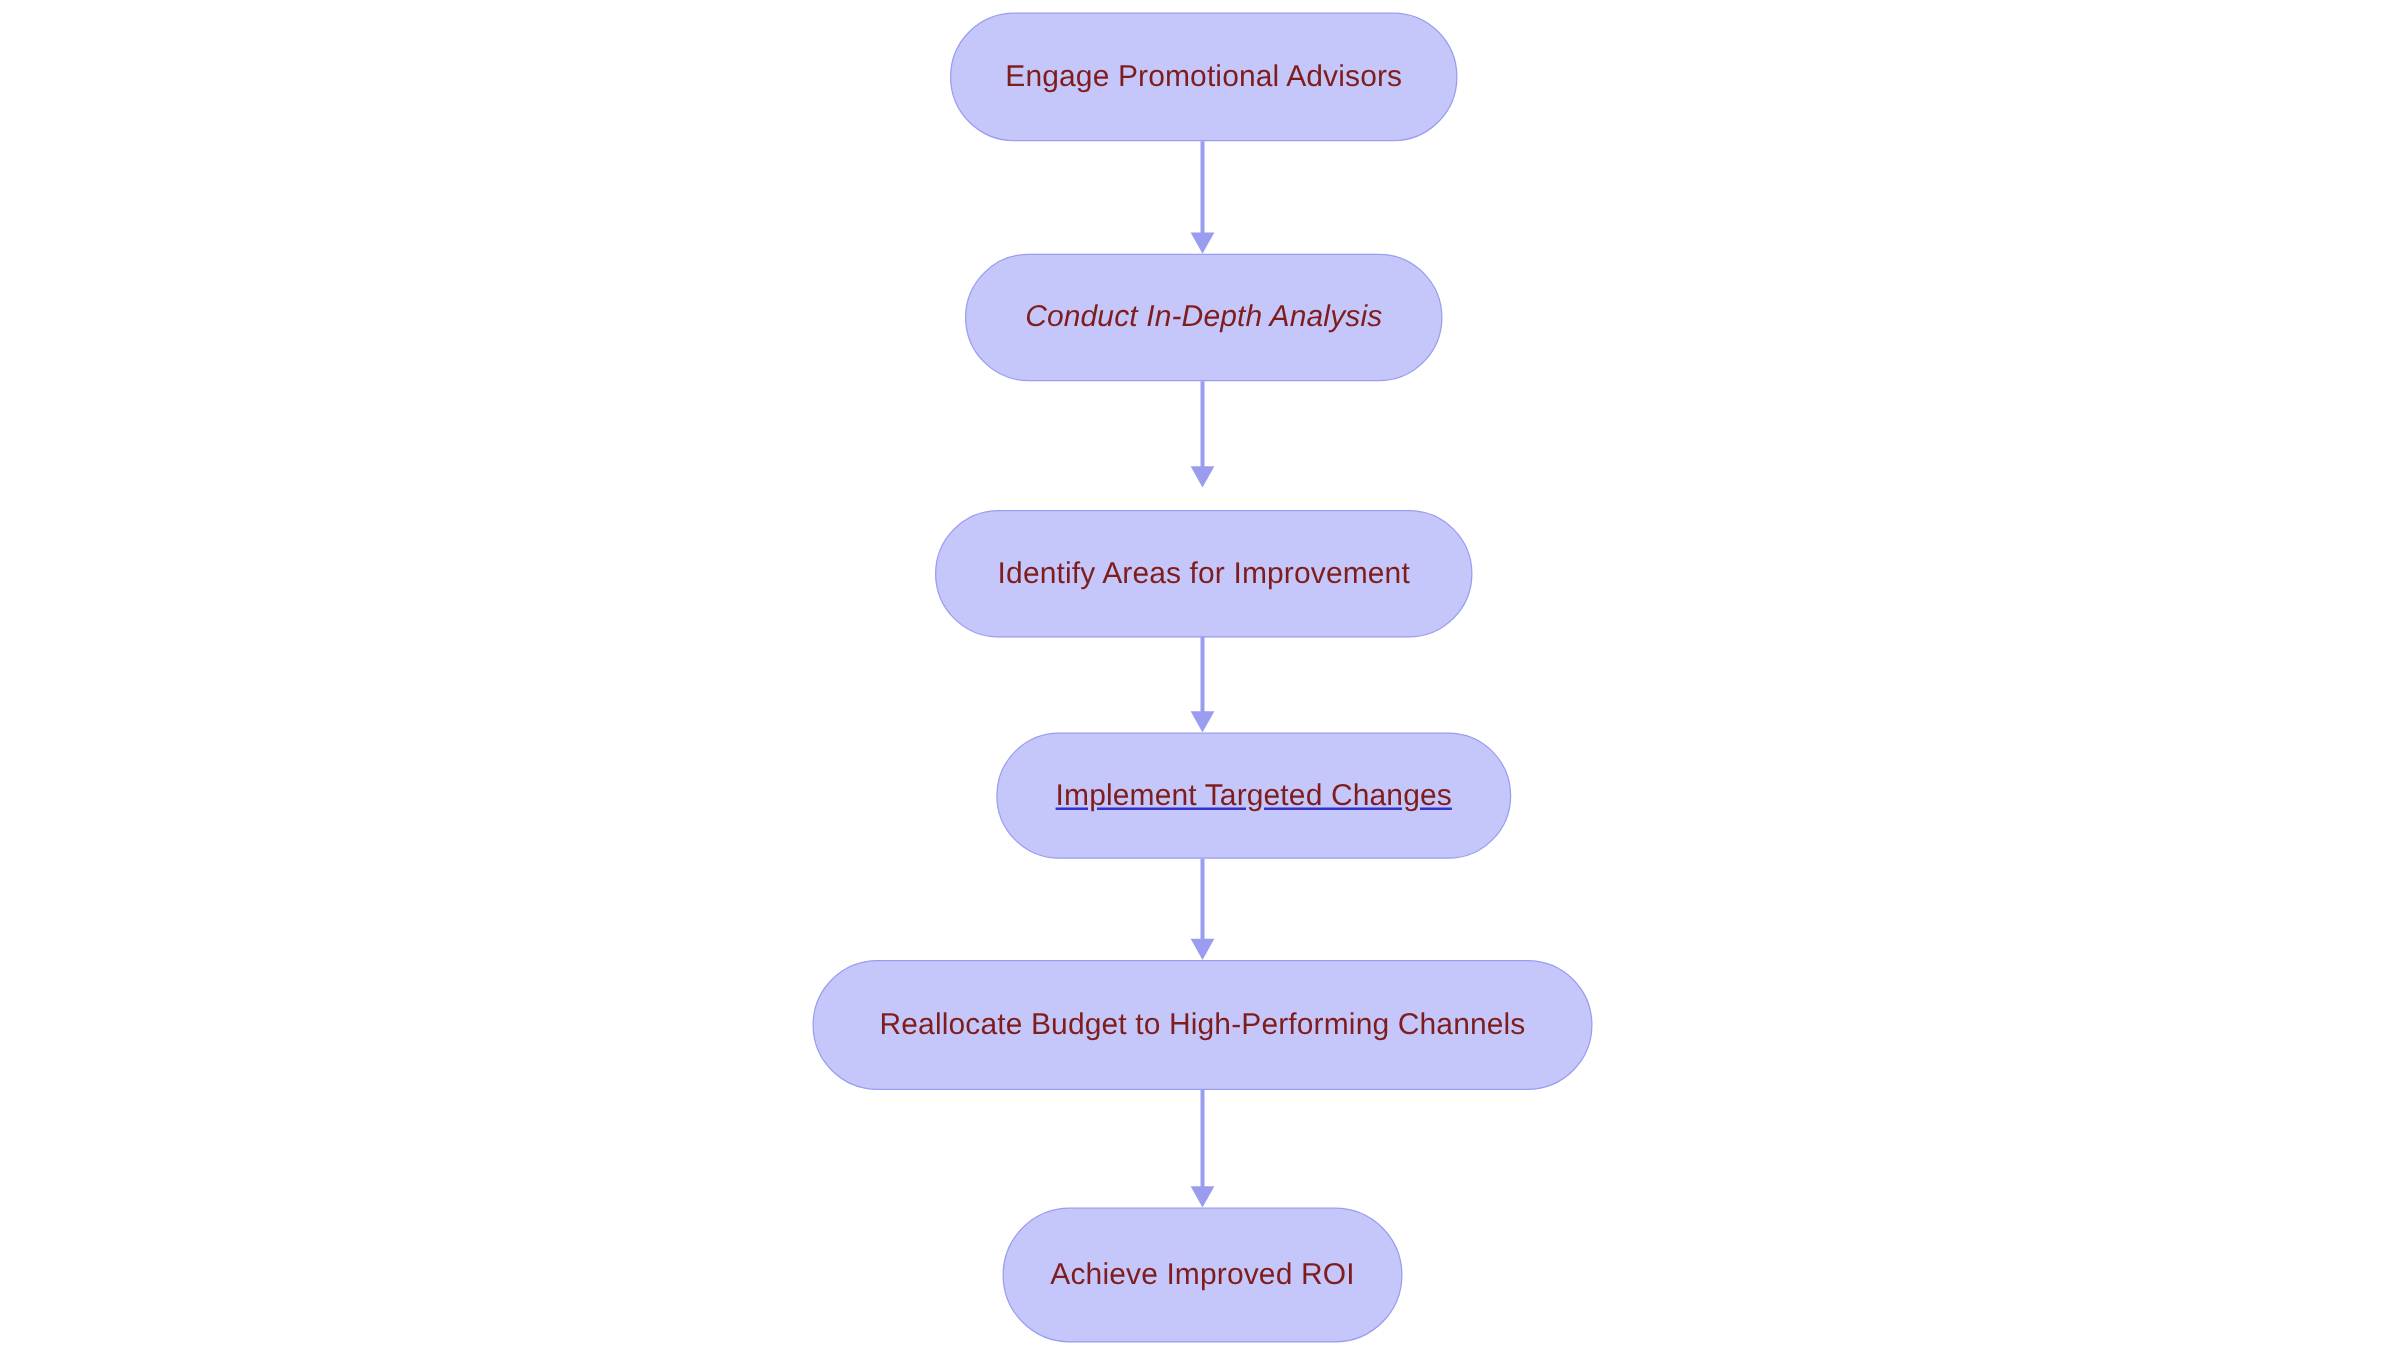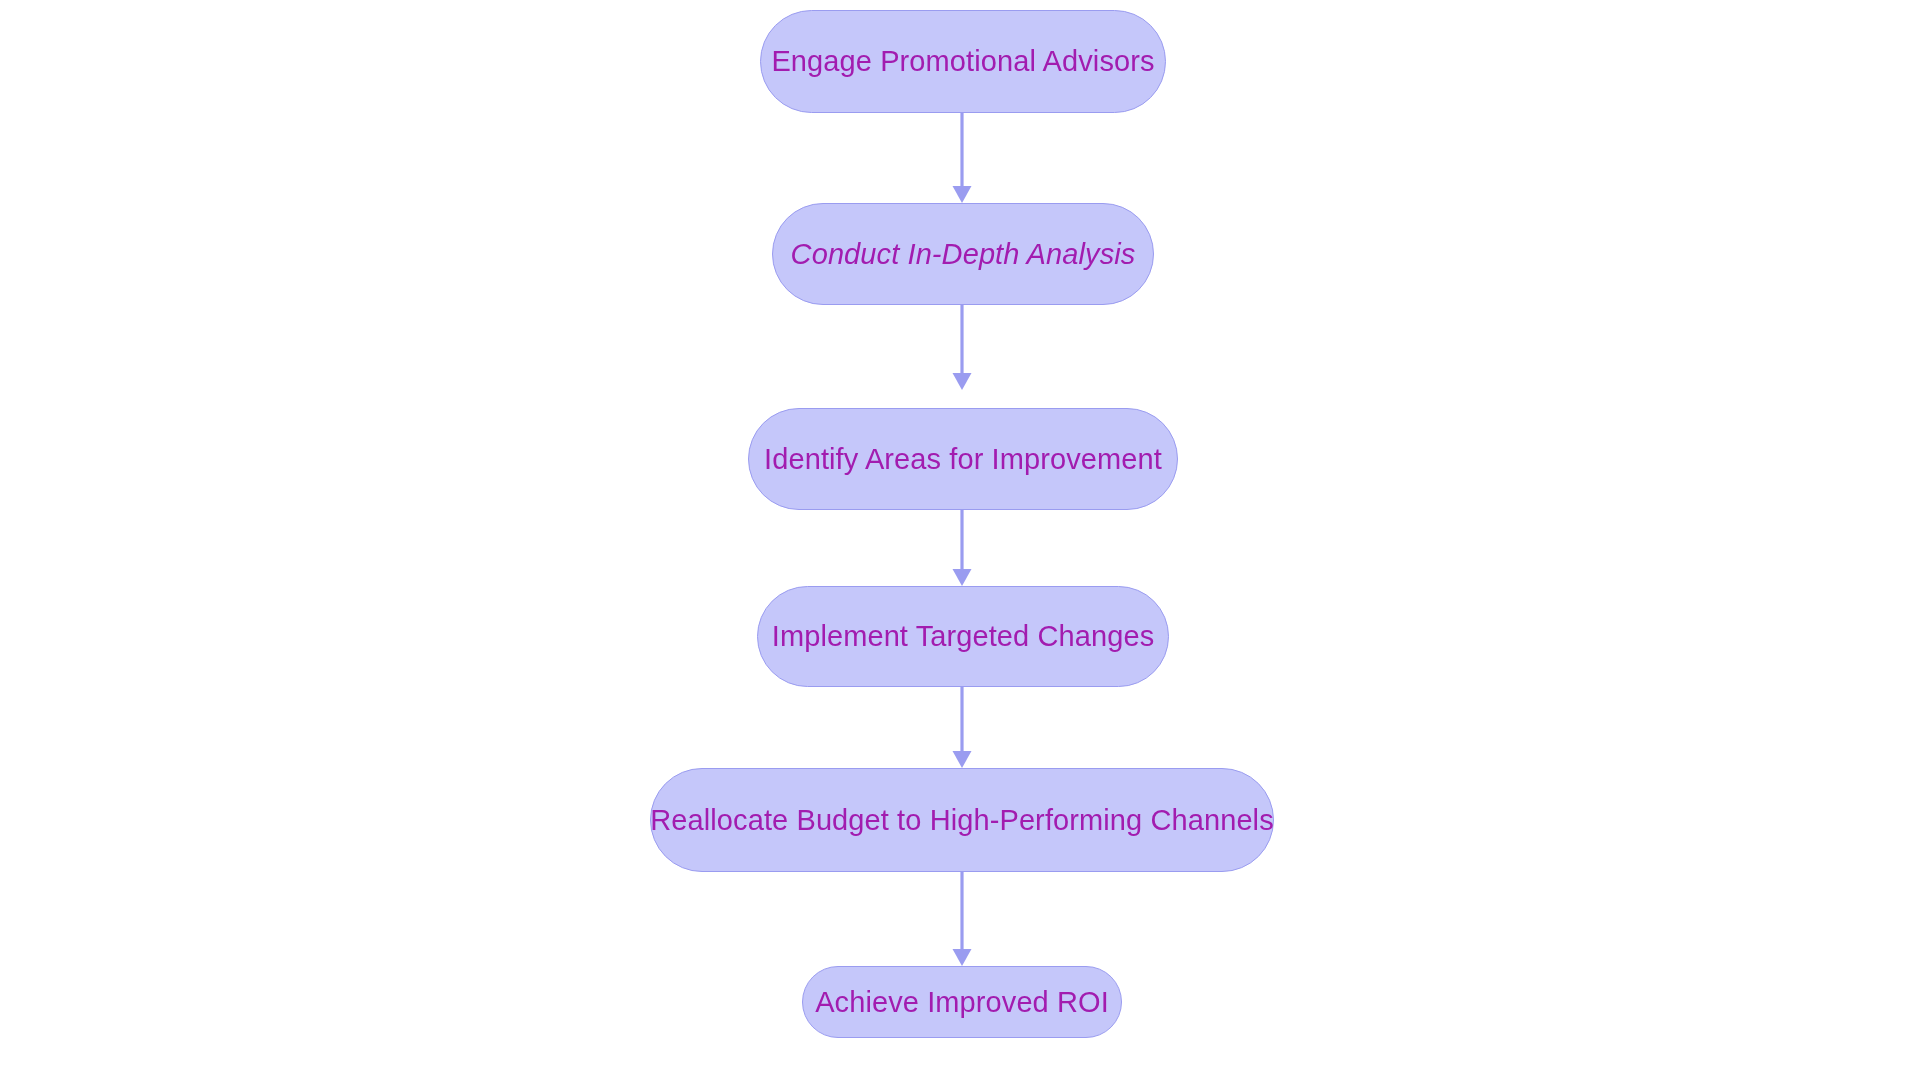--- a/index.html
+++ b/index.html
@@ -40,22 +40,22 @@
     color: #3333cc;
     font-size: 27px;
     font-weight: 400;
     letter-spacing: 0.1px;
     line-height: 1;
     white-space: nowrap;
     user-select: none;
   }
   .node-label {
     display: block;
-    color: #a21caf;
-    font-size: 29px;
+    color: #7f1d1d;
+    font-size: 24px;
     line-height: 1;
     white-space: nowrap;
   }
 </style>
 </head>
 <body style="background: rgb(255, 255, 255);">
 
 <div id="flow-root" style="background: rgb(255, 255, 255);">
 
   <svg id="flow-svg" viewBox="0 0 1920 1083" xmlns="http://www.w3.org/2000/svg" aria-hidden="true">
@@ -78,25 +78,25 @@
   </div>
 
   <div class="node" style="left: 772px; top: 203px; width: 382px; height: 102px; background: rgb(197, 199, 250); border-color: rgb(154, 156, 240); color: rgb(51, 51, 204); font-style: italic;">
     <span class="node-label">Conduct In-Depth Analysis</span>
   </div>
 
   <div class="node" style="left: 748px; top: 390px; width: 430px; height: 102px; background: rgb(197, 199, 250); border-color: rgb(154, 156, 240); color: rgb(51, 51, 204); margin-top: 18px;">
     <span class="node-label">Identify Areas for Improvement</span>
   </div>
 
-  <div class="node" style="left: 757px; top: 586px; width: 412px; height: 101px; background: rgb(197, 199, 250); border-color: rgb(154, 156, 240); color: rgb(51, 51, 204);">
+  <div class="node" style="left: 797px; top: 586px; width: 412px; height: 101px; background: rgb(197, 199, 250); border-color: rgb(154, 156, 240); color: rgb(51, 51, 204); text-decoration: underline;">
     <span class="node-label">Implement Targeted Changes</span>
   </div>
 
   <div class="node" style="left: 650px; top: 768px; width: 624px; height: 104px; background: rgb(197, 199, 250); border-color: rgb(154, 156, 240); color: rgb(51, 51, 204);">
     <span class="node-label">Reallocate Budget to High-Performing Channels</span>
   </div>
 
-  <div class="node" style="left: 802px; top: 966px; width: 320px; height: 72px; background: rgb(197, 199, 250); border-color: rgb(154, 156, 240); color: rgb(51, 51, 204);">
+  <div class="node" style="left: 802px; top: 966px; width: 320px; height: 108px; background: rgb(197, 199, 250); border-color: rgb(154, 156, 240); color: rgb(51, 51, 204);">
     <span class="node-label">Achieve Improved ROI</span>
   </div>
 
 </div>
 
 </body></html>

